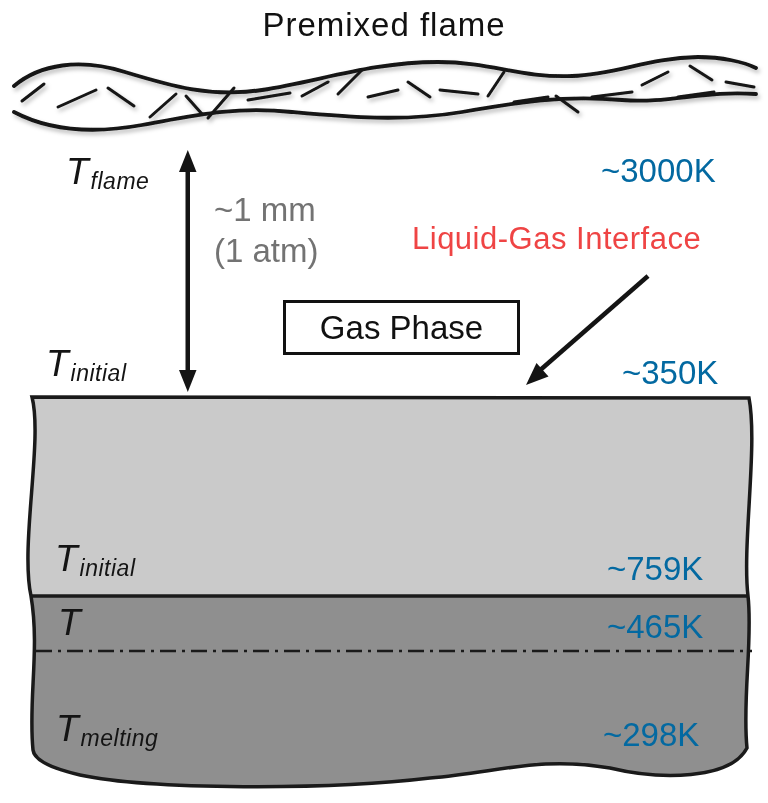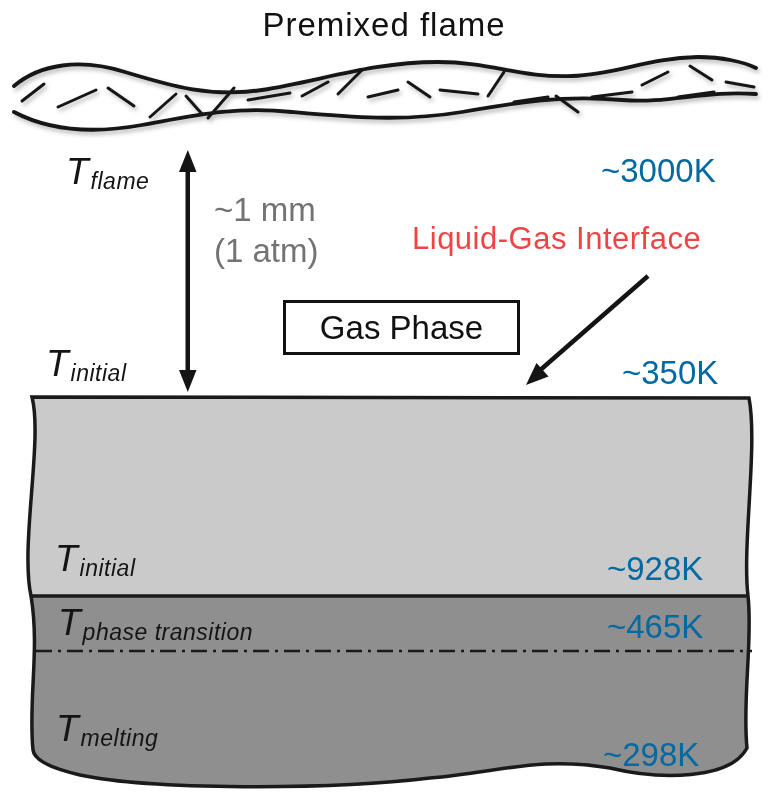--- a/index.html
+++ b/index.html
@@ -123,30 +123,29 @@
   </div>
 
   <div class="abs temp" style="left:622px; top:354px;">~350K</div>
 
 
   <div class="abs tlabel" style="left:55px; top:540px;">
     <span class="sym">T</span>
     <span class="sub">initial</span>
   </div>
 
-  <div class="abs temp" style="left:607px; top:550px;">~928K</div>
+  <div class="abs temp" style="left:607px; top:550px;">~759K</div>
 
   <div class="abs tlabel" style="left:58px; top:604px;">
     <span class="sym">T</span>
-    <span class="sub">phase transition</span>
   </div>
 
   <div class="abs temp" style="left:607px; top:608px;">~465K</div>
 
 
   <div class="abs tlabel" style="left:56px; top:710px;">
     <span class="sym">T</span>
     <span class="sub">melting</span>
   </div>
 
-  <div class="abs temp" style="left:603px; top:736px;">~298K</div>
+  <div class="abs temp" style="left:603px; top:716px;">~298K</div>
 
 </div>
 
 </body></html>

